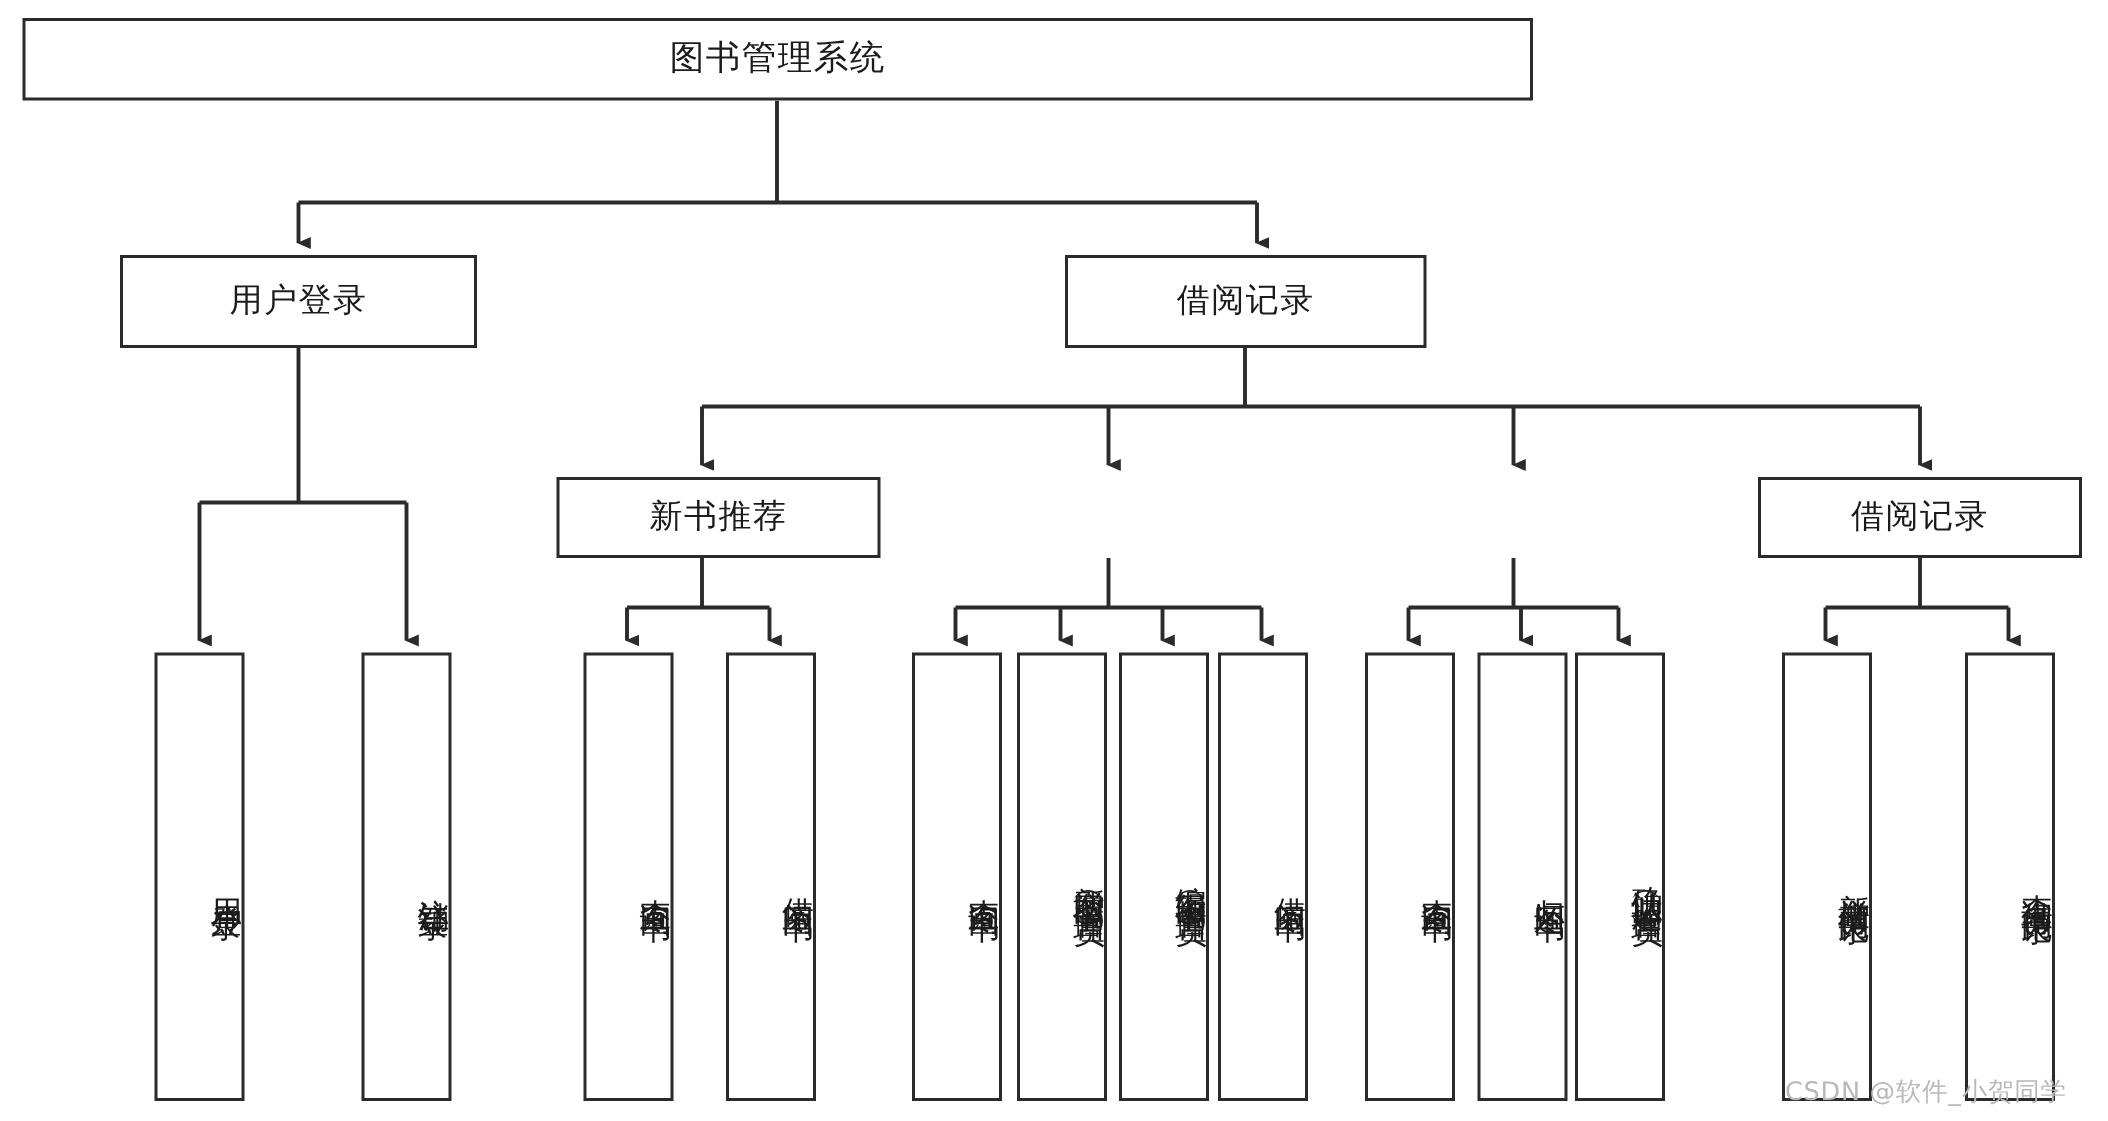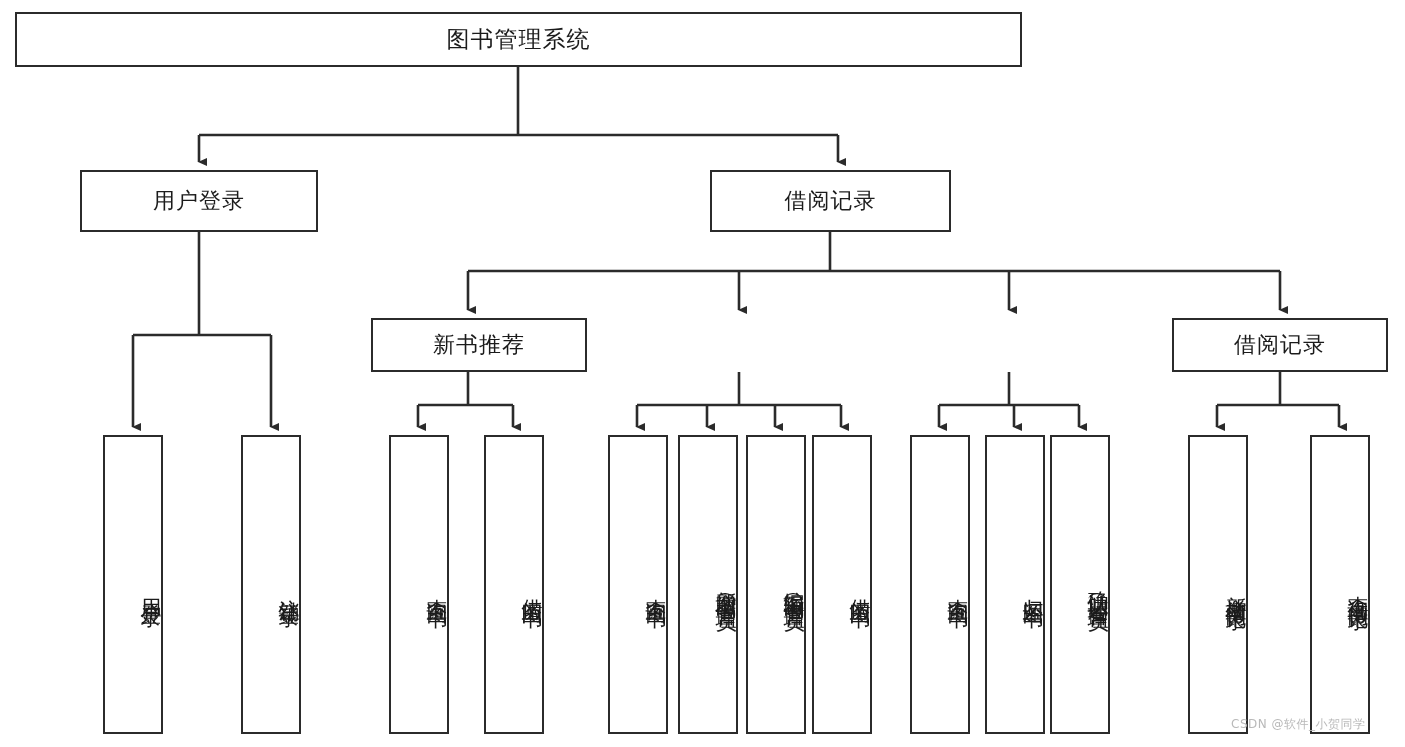--- a/index.html
+++ b/index.html
@@ -54,24 +54,23 @@
     line-height: 1;
   }
   .node.vert > span {
     writing-mode: vertical-rl;
     text-orientation: upright;
     display: block;
   }
   .watermark {
     position: absolute;
     color: #b9b9b9;
-    font-size: 12px;
+    font-size: 17px;
     letter-spacing: 0.5px;
     white-space: nowrap;
-    padding-left: 41px;
   }
 </style>
 </head>
 <body>
 
 <div id="canvas">
   <svg id="edges" viewBox="0 0 1405 747">
     <defs>
       <marker id="arrow" markerWidth="10" markerHeight="10" refX="4.4" refY="8.2" orient="auto" markerUnits="userSpaceOnUse">
         <path d="M0.4,0 L8.4,0 L4.4,9.2 Z" fill="#2b2b2b"></path>

